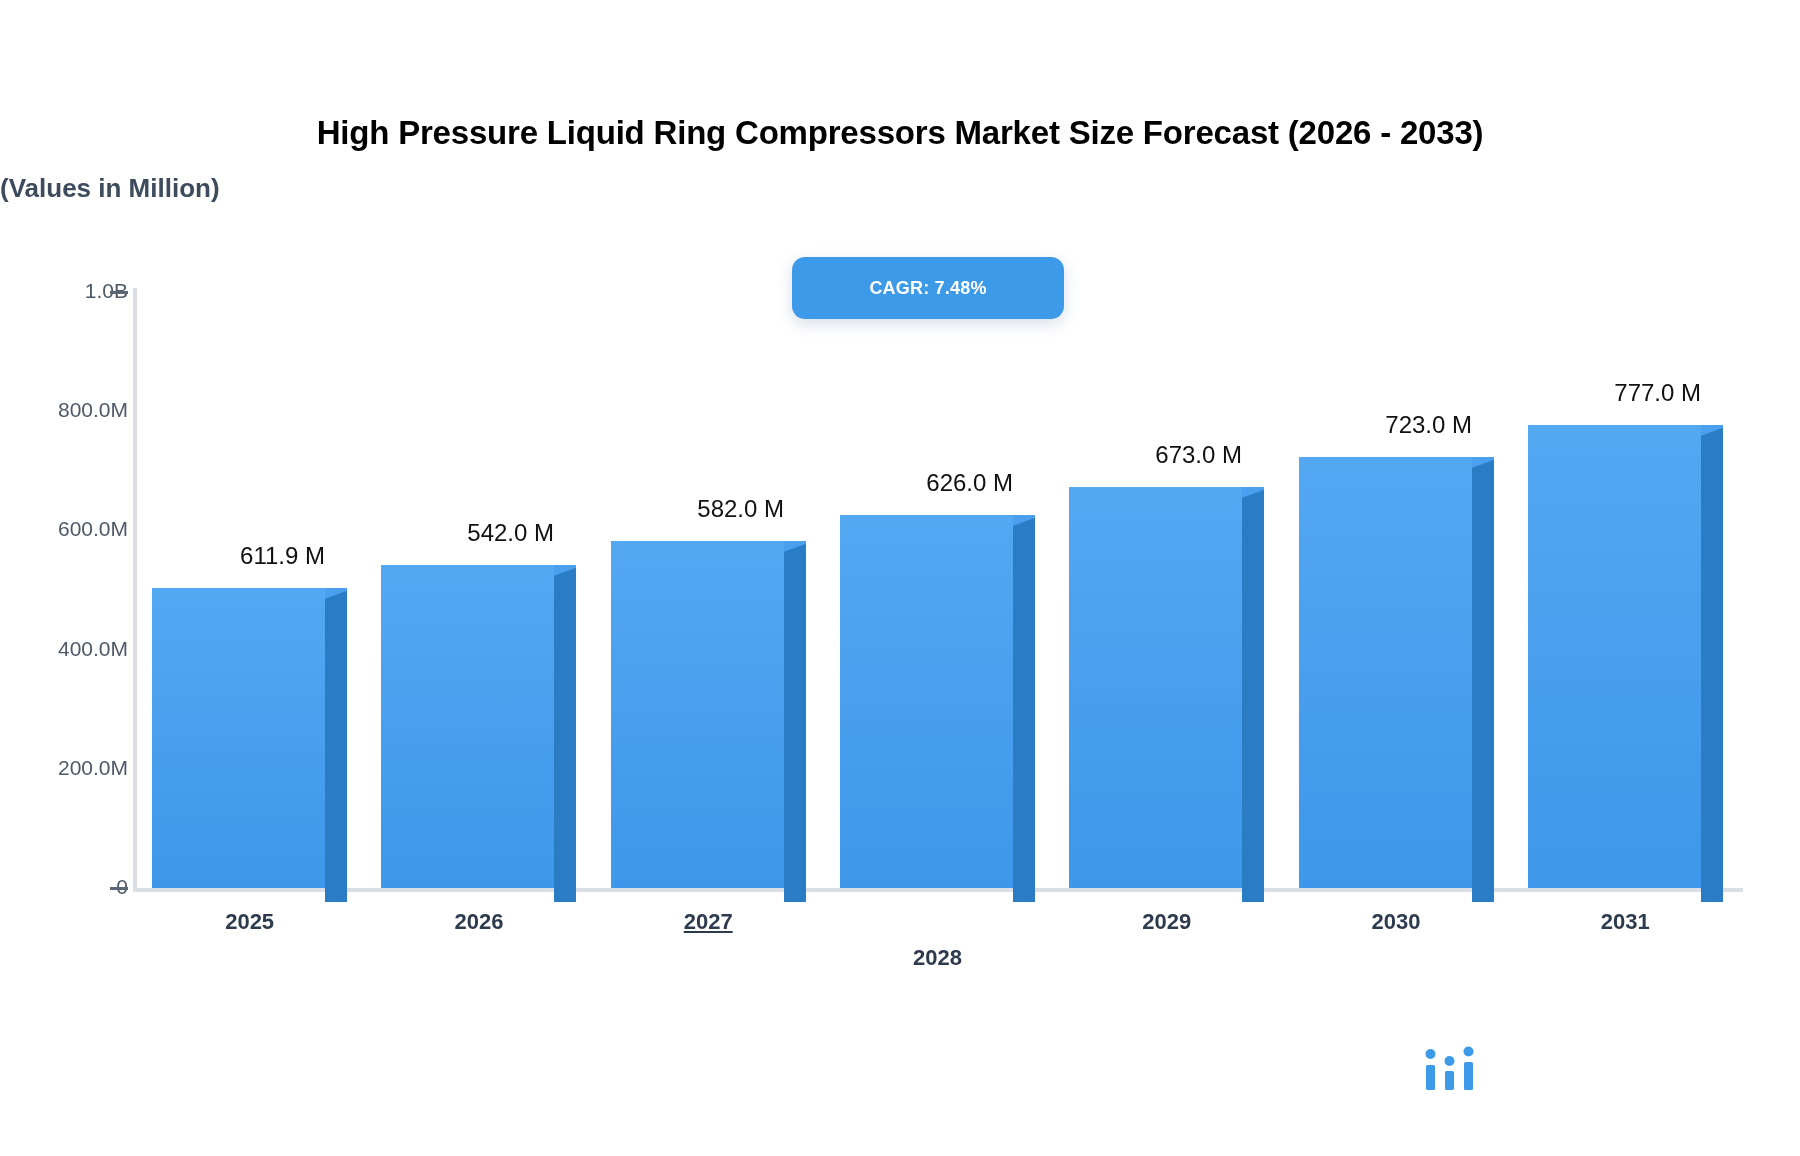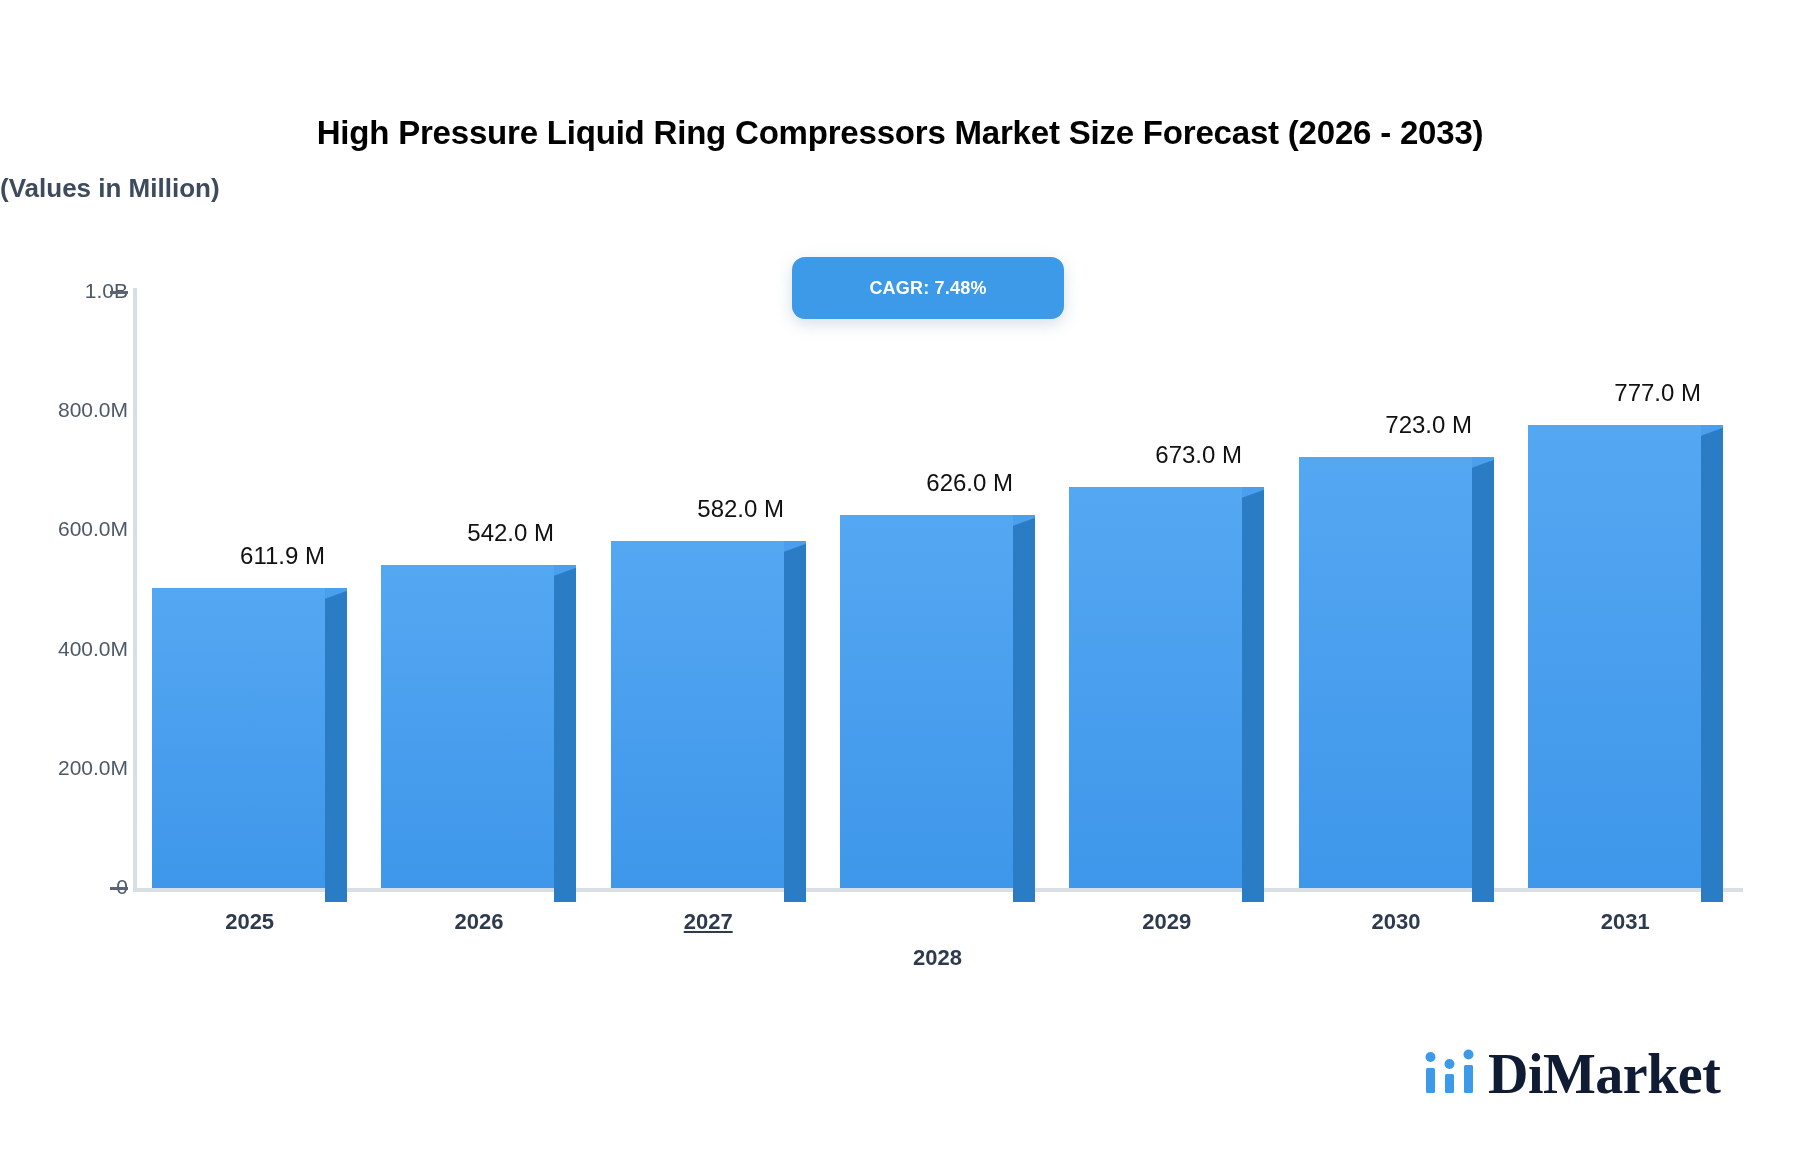--- a/index.html
+++ b/index.html
@@ -271,16 +271,15 @@
     <span class="logo-icon">
       <svg width="52" height="46" viewBox="0 0 52 46" xmlns="http://www.w3.org/2000/svg">
         <circle cx="6.5" cy="8" r="5" fill="#3d9ae8"></circle>
         <circle cx="25.5" cy="15" r="5" fill="#3d9ae8"></circle>
         <circle cx="44.5" cy="5.5" r="5" fill="#3d9ae8"></circle>
         <rect x="2" y="19" width="9" height="25" rx="1.5" fill="#3d9ae8"></rect>
         <rect x="21" y="25" width="9" height="19" rx="1.5" fill="#3d9ae8"></rect>
         <rect x="40" y="16" width="9" height="28" rx="1.5" fill="#3d9ae8"></rect>
       </svg>
     </span>
-    <span class="logo-text">DiMarket</span>
   </div>
 
 </div>
 
 </body></html>

